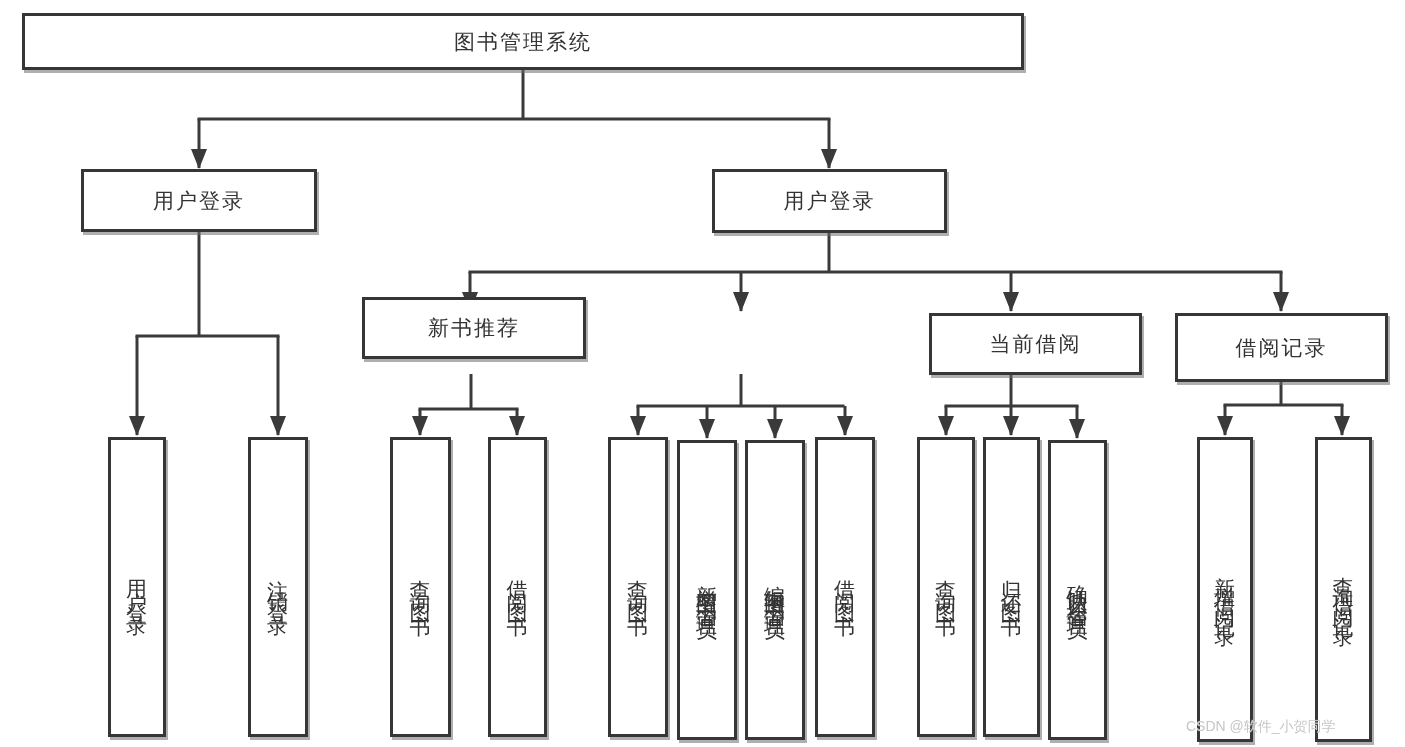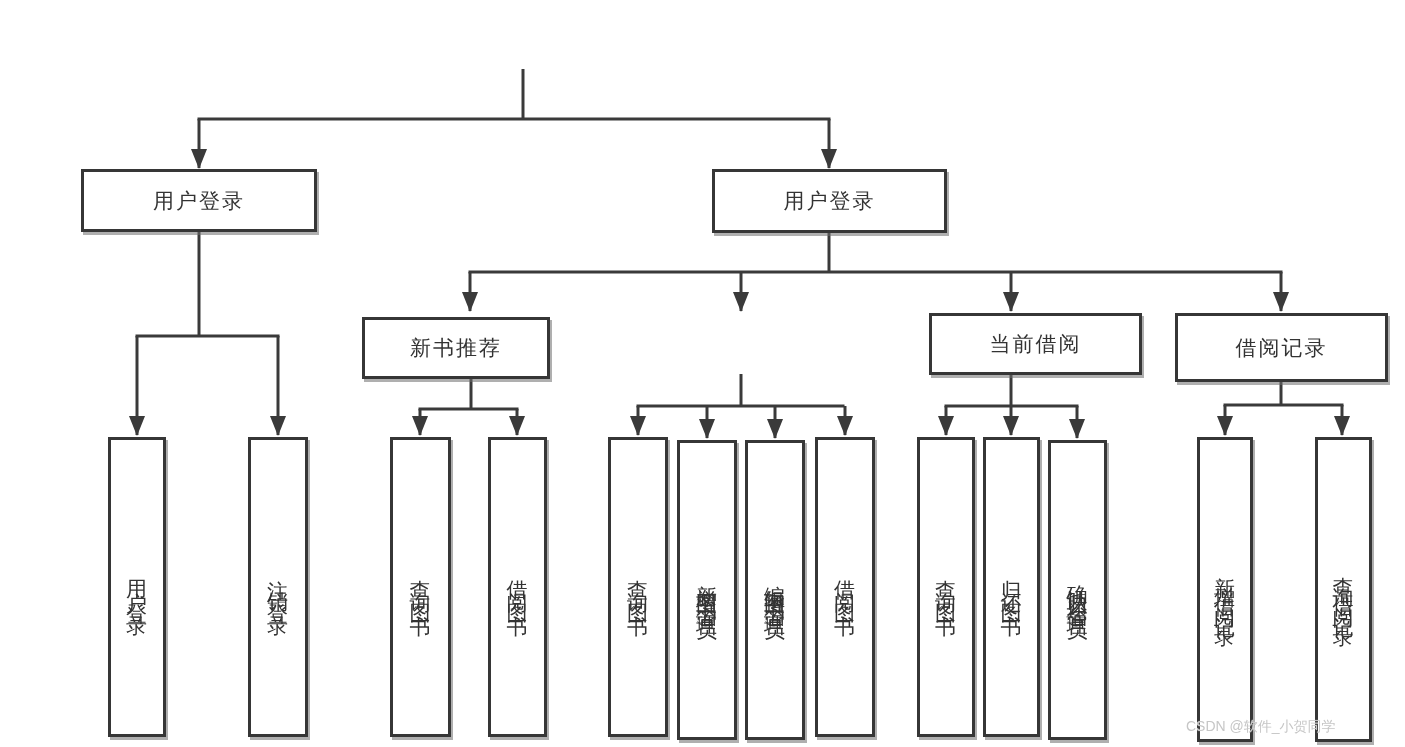--- a/index.html
+++ b/index.html
@@ -109,29 +109,32 @@
     <line class="wire" x1="946" y1="406" x2="946" y2="435" marker-end="url(#ah)"></line>
     <line class="wire" x1="1011" y1="406" x2="1011" y2="435" marker-end="url(#ah)"></line>
     <line class="wire" x1="1077" y1="406" x2="1077" y2="438" marker-end="url(#ah)"></line>
 
     <line class="wire" x1="1281" y1="374" x2="1281" y2="406"></line>
     <line class="wire" x1="1223.5" y1="405" x2="1343.5" y2="405"></line>
     <line class="wire" x1="1225" y1="405" x2="1225" y2="435" marker-end="url(#ah)"></line>
     <line class="wire" x1="1342" y1="405" x2="1342" y2="435" marker-end="url(#ah)"></line>
   </svg>
 
+  <div class="node hbox" style="left:22px; top:13px; width:1002px; height:57px;">
+    <span class="lbl">图书管理系统</span>
+  </div>
 
   <div class="node hbox" style="left:81px; top:169px; width:236px; height:63px;">
     <span class="lbl">用户登录</span>
   </div>
   <div class="node hbox" style="left:712px; top:169px; width:235px; height:64px;">
     <span class="lbl">用户登录</span>
   </div>
 
-  <div class="node hbox" style="left:362px; top:317px; width:188px; height:62px;">
+  <div class="node hbox" style="left:362px; top:297px; width:224px; height:62px;">
     <span class="lbl">新书推荐</span>
   </div>
   <div class="node hbox" style="left:905px; top:313px; width:213px; height:62px;margin-left:24px;">
     <span class="lbl">当前借阅</span>
   </div>
   <div class="node hbox" style="left:1175px; top:313px; width:213px; height:69px;">
     <span class="lbl">借阅记录</span>
   </div>
 
   <div class="node vbox" style="left:108px; top:437px; width:58px; height:300px;">

